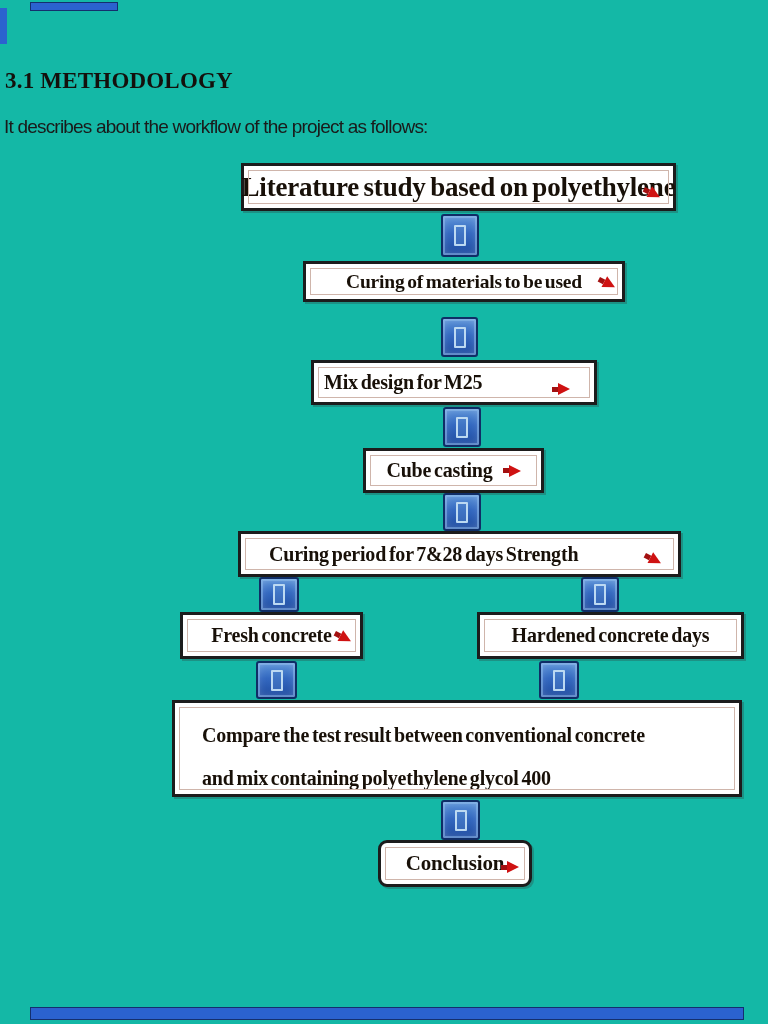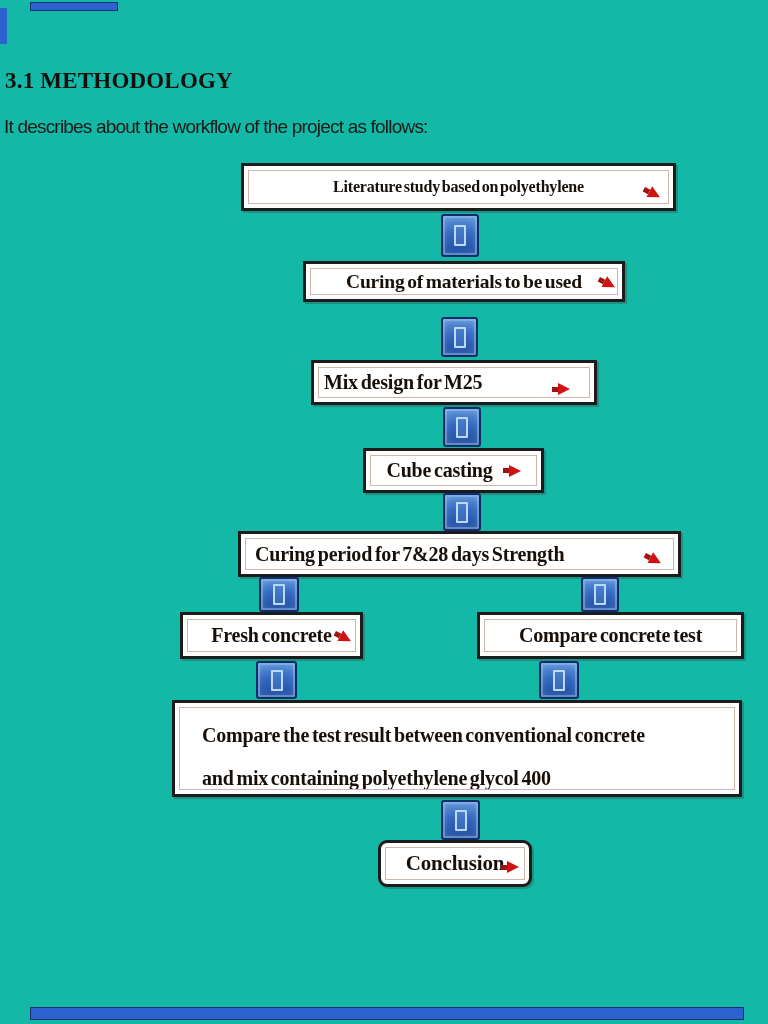--- a/index.html
+++ b/index.html
@@ -68,21 +68,21 @@
 
 <div id="page">
 
   <div class="edge bordered" style="left:30px; top:2px; width:88px; height:9px;"></div>
   <div class="edge" style="left:0px; top:8px; width:7px; height:36px;"></div>
   <div class="edge bordered" style="left:30px; top:1007px; width:714px; height:13px;"></div>
 
   <div class="heading">3.1 METHODOLOGY</div>
   <div class="subheading">It describes about the workflow of the project as follows:</div>
 
-  <div class="fbox" style="left:241px; top:163px; width:435px; height:48px; font-size:16px;">
+  <div class="fbox" style="left:241px; top:163px; width:435px; height:48px; font-size:27px;">
     <span>Literature study based on polyethylene</span>
     <span class="rarrow rot" style="right:12px; bottom:9px;">
       <span class="tail"></span>
         <span class="head"></span>
     </span>
   </div>
 
   <div class="conn" style="left:441px; top:214px; width:38px; height:43px;">
       <span class="glyph"></span>
     </div>
@@ -116,21 +116,21 @@
     <span class="rarrow" style="position:static;">
       <span class="tail"></span>
         <span class="head"></span>
     </span>
   </div>
 
   <div class="conn" style="left:443px; top:493px; width:38px; height:38px;">
       <span class="glyph"></span>
     </div>
 
-  <div class="fbox left-align" style="left:238px; top:531px; width:443px; height:46px; padding-left:14px;">
+  <div class="fbox left-align" style="left:238px; top:531px; width:443px; height:46px; padding-left:28px;">
     <span>Curing period for 7&amp;28 days Strength</span>
     <span class="rarrow rot" style="right:16px; bottom:9px;">
       <span class="tail"></span>
         <span class="head"></span>
     </span>
   </div>
 
   <div class="conn" style="left:259px; top:577px; width:40px; height:35px;">
       <span class="glyph"></span>
     </div>
@@ -140,21 +140,21 @@
 
   <div class="fbox" style="left:180px; top:612px; width:183px; height:47px;">
     <span>Fresh concrete</span>
     <span class="rarrow rot" style="right:8px; bottom:13px;">
       <span class="tail"></span>
         <span class="head"></span>
     </span>
   </div>
 
   <div class="fbox" style="left:477px; top:612px; width:267px; height:47px;">
-    <span>Compare concrete test</span>
+    <span>Hardened concrete days</span>
   </div>
 
   <div class="conn" style="left:256px; top:661px; width:41px; height:38px;">
       <span class="glyph"></span>
     </div>
   <div class="conn" style="left:539px; top:661px; width:40px; height:38px;">
       <span class="glyph"></span>
     </div>
 
   <div class="fbox multiline" style="left:172px; top:700px; width:570px; height:97px;">

